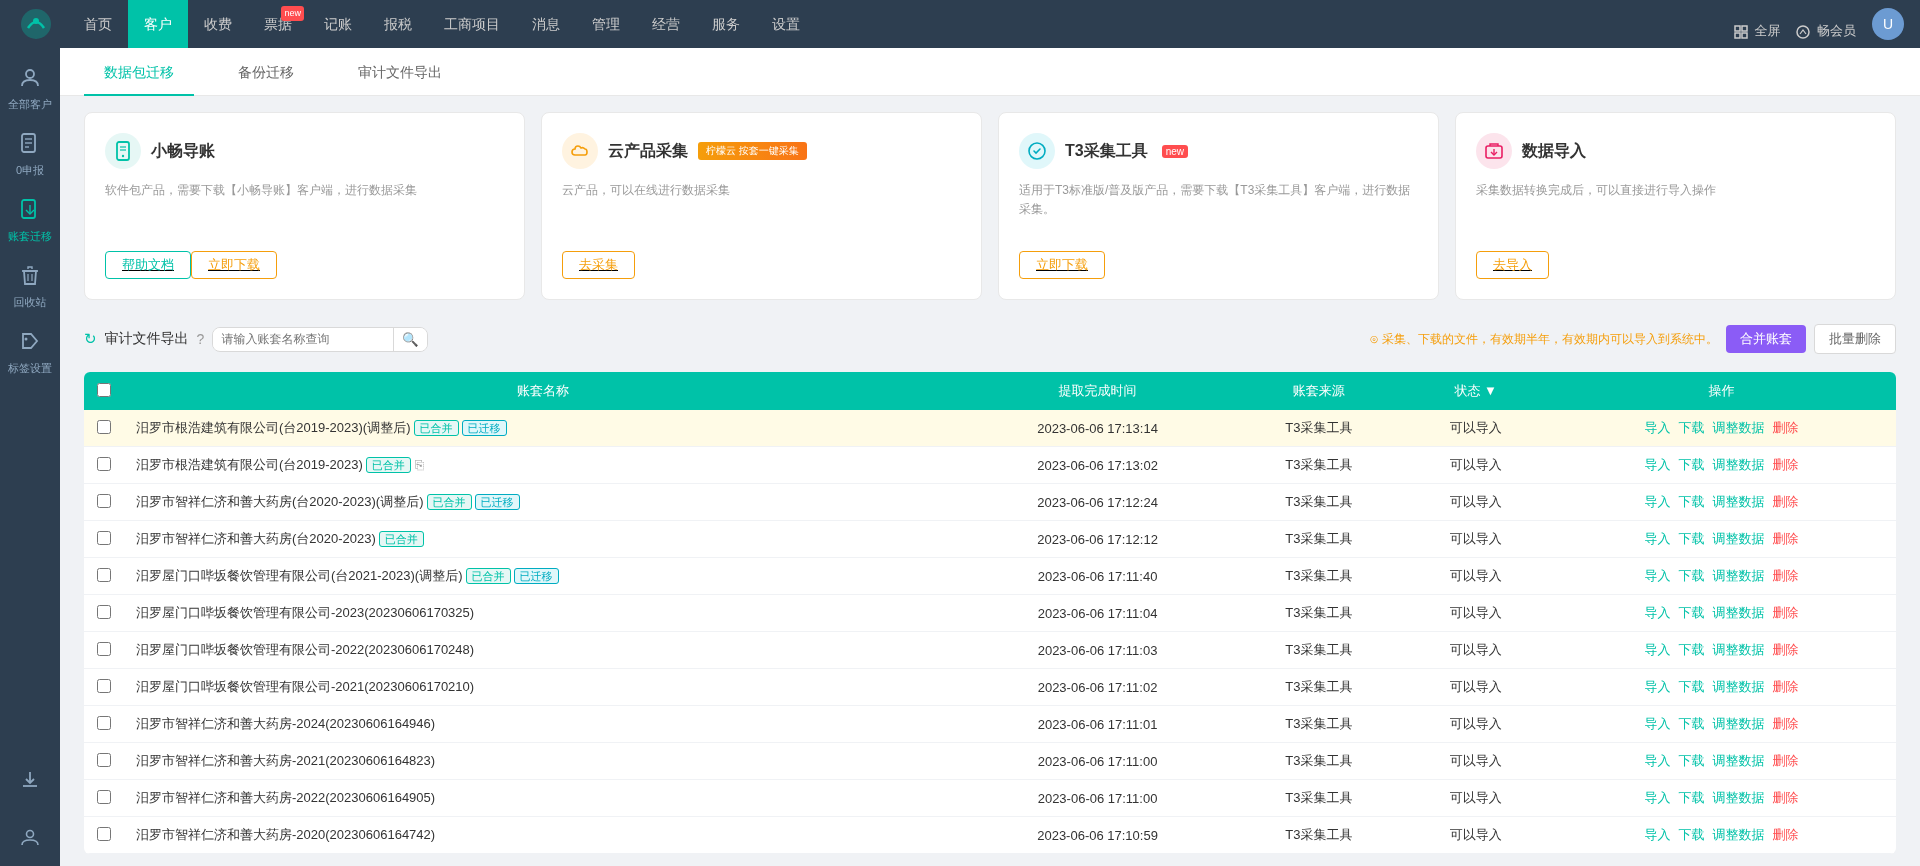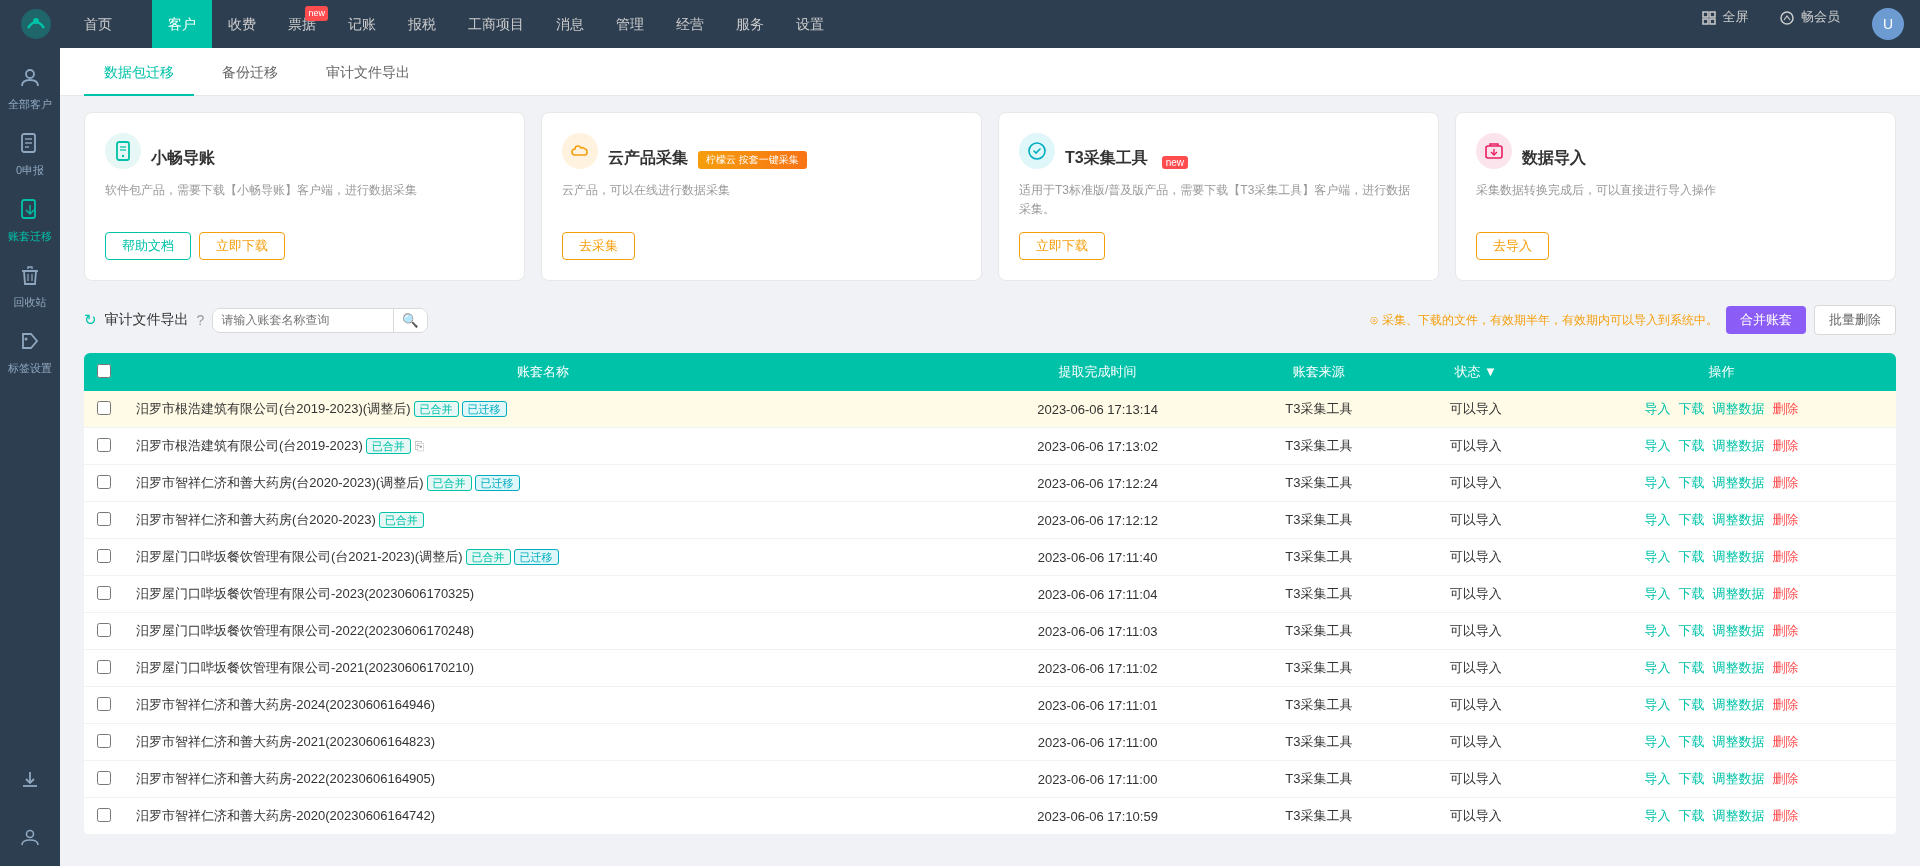--- a/index.html
+++ b/index.html
@@ -9,27 +9,27 @@
     .top-nav {
       display: flex; align-items: center; background: #2d3e50; height: 48px;
       padding: 0 16px; color: #fff; gap: 0;
     }
     .top-nav .logo { width: 40px; height: 40px; display: flex; align-items: center; justify-content: center; margin-right: 12px; }
     .top-nav .logo svg { width: 32px; height: 32px; }
     .nav-item {
       padding: 0 16px; height: 48px; line-height: 48px; cursor: pointer;
       font-size: 14px; color: #ccc; position: relative;
     }
-    .nav-item.active { background: #00c2a8; color: #fff; border-radius: 0; margin-left: 24px; }
+    .nav-item.active { background: #00c2a8; color: #fff; border-radius: 0; }
     .nav-item .new-badge {
       position: absolute; top: 6px; right: 4px;
       background: #ff4d4f; color: #fff; font-size: 9px;
       padding: 1px 3px; border-radius: 3px; line-height: 1.4;
     }
-    .nav-right { margin-left: auto; display: flex; align-items: flex-start; gap: 32px; color: #ccc; font-size: 13px; }
+    .nav-right { margin-left: auto; display: flex; align-items: flex-end; gap: 16px; color: #ccc; font-size: 13px; }
     .nav-right span { cursor: pointer; }
     .avatar { width: 32px; height: 32px; border-radius: 50%; background: #6c9bd2; display: flex; align-items: center; justify-content: center; color: #fff; font-size: 14px; cursor: pointer; }
 
     
     .layout { display: flex; height: calc(866px - 48px); }
     .sidebar {
       width: 60px; background: #2d3e50; display: flex; flex-direction: column;
       align-items: center; padding-top: 8px; gap: 0; flex-shrink: 0;
     }
     .sidebar-item {
@@ -40,49 +40,49 @@
     .sidebar-item .si-icon { font-size: 20px; }
     .sidebar-item.active { color: #00c2a8; }
     .sidebar-bottom { margin-top: auto; }
 
     
     .main-content { flex: 1; background: #f0f2f5; overflow-y: auto; padding: 0; }
 
     
     .tabs-bar {
       background: #fff; display: flex; align-items: center;
-      padding: 0 24px; border-bottom: 1px solid #e8e8e8; height: 48px;
+      padding: 0 24px; border-bottom: 1px solid #e8e8e8; height: 48px; gap: 16px;
     }
     .tab-item {
       padding: 0 20px; height: 48px; line-height: 48px; cursor: pointer;
       font-size: 14px; color: #666; border-bottom: 2px solid transparent;
       margin-right: 8px;
     }
     .tab-item.active { color: #00c2a8; border-bottom: 2px solid #00c2a8; font-weight: 500; }
 
     
     .cards-area {
       display: flex; gap: 16px; padding: 16px 24px; background: #f0f2f5;
     }
     .card {
       flex: 1; background: #fff; border-radius: 8px; padding: 20px;
       display: flex; flex-direction: column; gap: 8px; min-height: 130px;
       border: 1px solid #e8e8e8;
     }
-    .card-header { display: flex; align-items: flex-end; gap: 10px; margin-bottom: 4px; }
+    .card-header { display: flex; align-items: center; gap: 10px; margin-bottom: 4px; }
     .card-icon { width: 36px; height: 36px; border-radius: 50%; display: flex; align-items: center; justify-content: center; font-size: 18px; }
     .card-icon.green { background: #e6f7f5; color: #00c2a8; }
     .card-icon.orange { background: #fff3e0; color: #f59e0b; }
     .card-icon.teal { background: #e0f7fa; color: #00acc1; }
     .card-icon.red { background: #fce4ec; color: #e91e63; }
     .card-title { font-size: 16px; font-weight: 600; color: #333; }
     .card-badge { background: #ff4d4f; color: #fff; font-size: 10px; padding: 1px 4px; border-radius: 3px; margin-left: 4px; }
     .card-badge-orange { background: linear-gradient(90deg, #f59e0b, #f97316); color: #fff; font-size: 10px; padding: 2px 8px; border-radius: 3px; }
     .card-desc { font-size: 12px; color: #999; line-height: 1.6; flex: 1; }
-    .card-actions { display: flex; gap: 8px; margin-top: 5px; }
+    .card-actions { display: flex; margin-top: 24px; text-decoration: underline; }
     .btn-outline {
       border: 1px solid #f59e0b; color: #f59e0b; background: #fff;
       padding: 4px 16px; border-radius: 4px; cursor: pointer; font-size: 13px;
     }
     .btn-outline.teal { border-color: #00c2a8; color: #00c2a8; }
 
     
     .table-section { padding: 0 24px 16px 24px; }
     .table-toolbar {
       display: flex; align-items: center; gap: 8px; margin-bottom: 10px;

